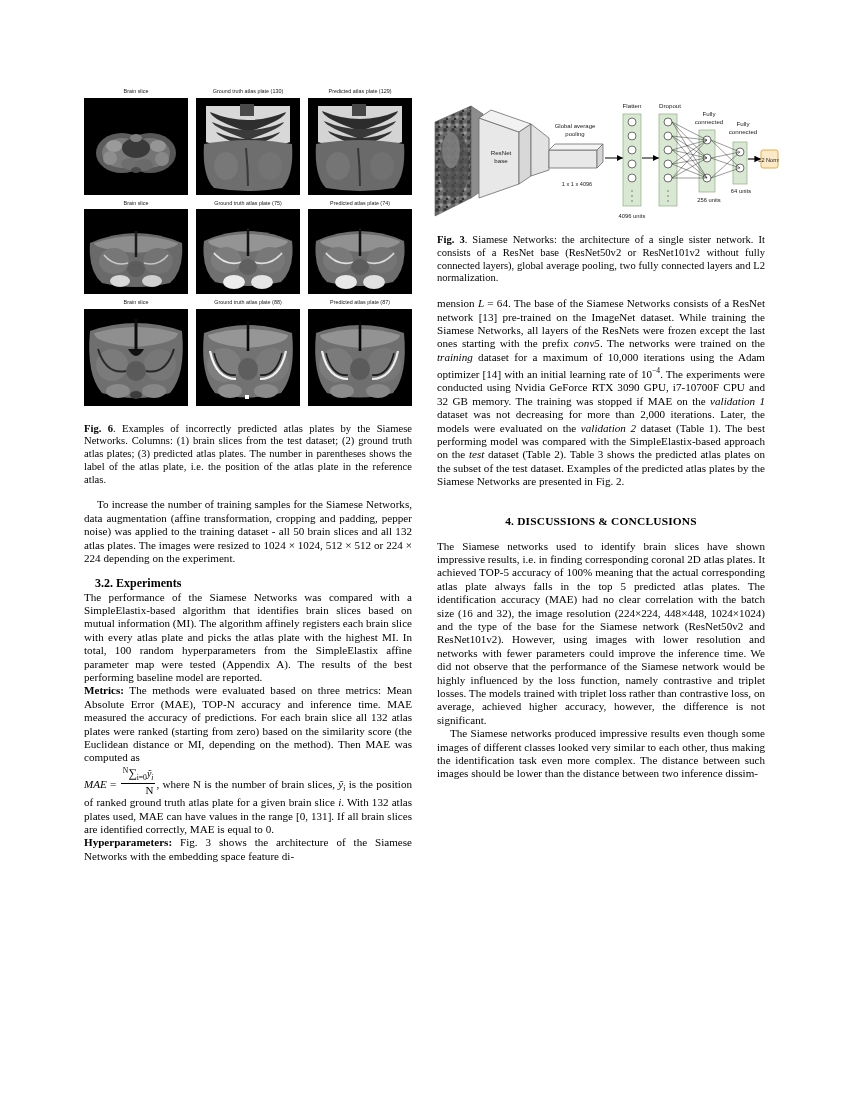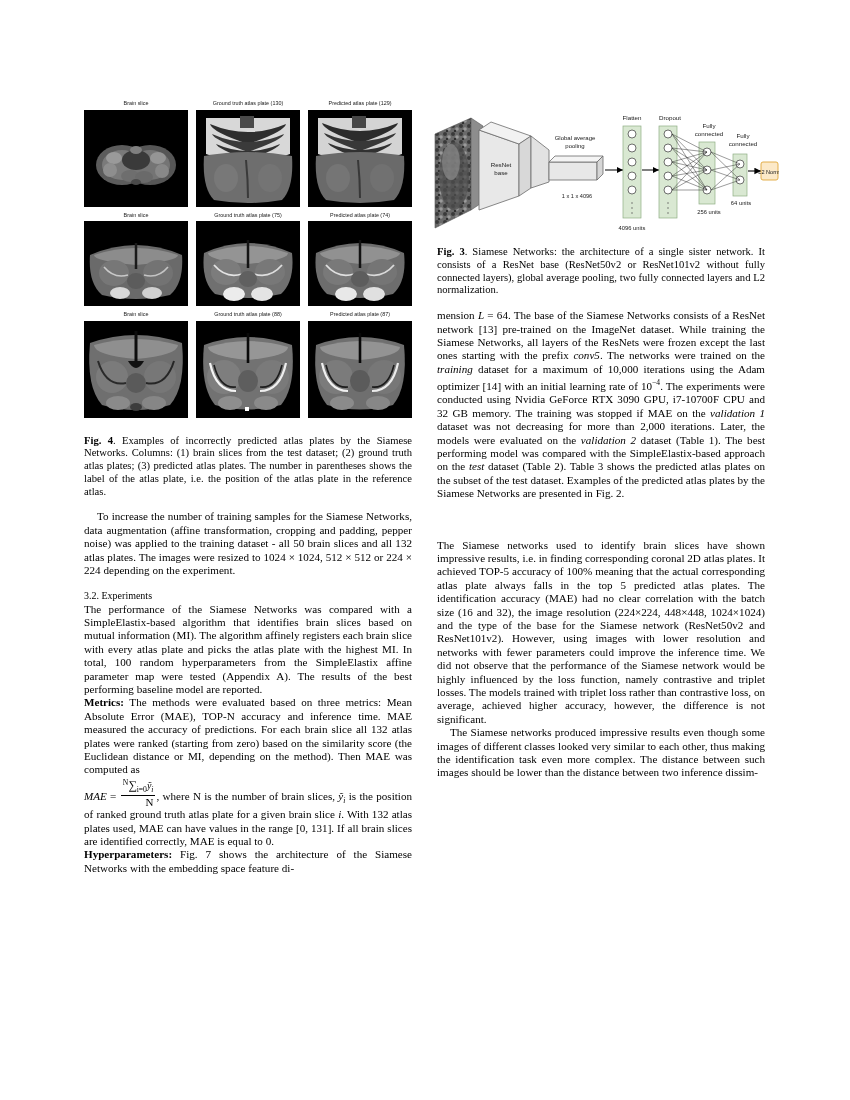--- a/index.html
+++ b/index.html
@@ -6,21 +6,21 @@
   html, body { margin: 0; padding: 0; }
   body {
     width: 850px; height: 1100px;
     background: #ffffff;
     font-family: "Liberation Serif", serif;
     color: #000;
     overflow: hidden;
   }
   .page { position: relative; width: 850px; height: 1100px; }
 
-  .col { position: absolute; width: 328px; top: 100px; }
+  .col { position: absolute; width: 328px; top: 88px; }
   .col-left  { left: 84px; }
   .col-right { left: 437px; }
 
   p.body {
     margin: 0;
     font-size: 11.1px;
     line-height: 13.4px;
     text-align: justify;
     text-justify: inter-word;
     hyphens: manual;
@@ -28,23 +28,23 @@
   p.indent { text-indent: 13px; font-family: Liberation Serif, serif; }
   .caption {
     margin: 0;
     font-size: 10.6px;
     line-height: 12.8px;
     text-align: justify;
   }
   .b { font-weight: bold; }
   .i { font-style: italic; }
   h3.sec {
-    font-size: 10px;
-    font-weight: normal;
-    margin: 11px 0 1px 0;
+    font-size: 12px;
+    font-weight: bold;
+    margin: 11px 0 1px 11px;
     line-height: 13px;
   }
   h3.sec-center {
     font-size: 11.4px;
     font-weight: bold;
     margin: 0;
     text-align: center;
     line-height: 13px;
     letter-spacing: .2px;
   }
@@ -291,35 +291,35 @@
                 <ellipse cx="70" cy="82" rx="12" ry="7" fill="#878787"></ellipse>
               </g>
             </svg>
           </div>
         </div>
       </div>
     </div>
 
     <div class="spacer-md"></div>
 
-    <p class="caption"><span class="b">Fig. 4</span><span>. Examples of incorrectly predicted atlas plates by the Siamese Networks. Columns: (1) brain slices from the test dataset; (2) ground truth atlas plates; (3) predicted atlas plates. The number in parentheses shows the label of the atlas plate, i.e. the position of the atlas plate in the reference atlas.</span></p>
+    <p class="caption"><span class="b">Fig. 6</span><span>. Examples of incorrectly predicted atlas plates by the Siamese Networks. Columns: (1) brain slices from the test dataset; (2) ground truth atlas plates; (3) predicted atlas plates. The number in parentheses shows the label of the atlas plate, i.e. the position of the atlas plate in the reference atlas.</span></p>
 
     <div class="spacer-md"></div>
 
     <p class="body indent">To increase the number of training samples for the Siamese Networks, data augmentation (affine transformation, cropping and padding, pepper noise) was applied to the training dataset - all 50 brain slices and all 132 atlas plates. The images were resized to 1024 × 1024, 512 × 512 or 224 × 224 depending on the experiment.</p>
 
     <h3 class="sec">3.2.  Experiments</h3>
 
     <p class="body">The performance of the Siamese Networks was compared with a SimpleElastix-based algorithm that identifies brain slices based on mutual information (MI). The algorithm affinely registers each brain slice with every atlas plate and picks the atlas plate with the highest MI. In total, 100 random hyperparameters from the SimpleElastix affine parameter map were tested (Appendix A). The results of the best performing baseline model are reported.</p>
 
     <p class="body"><span class="runin">Metrics:</span><span> The methods were evaluated based on three metrics: Mean Absolute Error (MAE), TOP-N accuracy and inference time. MAE measured the accuracy of predictions. For each brain slice all 132 atlas plates were ranked (starting from zero) based on the similarity score (the Euclidean distance or MI, depending on the method). Then MAE was computed as</span></p>
 
     <p class="body eqline"><span class="math">MAE</span> <span class="mathup">=</span> <span class="frac"><span class="num"><span class="sup">N</span><span class="mathup" style="font-size:12px">∑</span><span class="subup">i=0</span><span class="math">ỹ</span><span class="sub">i</span></span><span class="den">N</span></span><span>, where N is the number of brain slices, </span><span class="math">ỹ</span><span class="sub">i</span><span> is the position of ranked ground truth atlas plate for a given brain slice </span><span class="math">i</span><span>. With 132 atlas plates used, MAE can have values in the range [0, 131]. If all brain slices are identified correctly, MAE is equal to 0.</span></p>
 
-    <p class="body"><span class="runin">Hyperparameters:</span><span> Fig.  7 shows the architecture of the Siamese Networks with the embedding space feature di-</span></p>
+    <p class="body"><span class="runin">Hyperparameters:</span><span> Fig.  3 shows the architecture of the Siamese Networks with the embedding space feature di-</span></p>
   </div>
 
   <div class="col col-right">
 
     <div id="figure3">
       <svg viewBox="0 0 352 140" width="352" height="140">
         <defs>
           <pattern id="brainTex" width="8" height="8" patternUnits="userSpaceOnUse">
             <rect width="8" height="8" fill="#6a6a6a"></rect>
             <circle cx="2" cy="2" r="2" fill="#3a3a3a"></circle>
@@ -443,20 +443,21 @@
     <div class="spacer-sm"></div>
 
     <p class="caption"><span class="b">Fig. 3</span><span>. Siamese Networks: the architecture of a single sister network. It consists of a ResNet base (ResNet50v2 or ResNet101v2 without fully connected layers), global average pooling, two fully connected layers and L2 normalization.</span></p>
 
     <div class="spacer-md"></div>
 
     <p class="body"><span>mension </span><span class="i">L</span><span> = 64</span><span>. The base of the Siamese Networks consists of a ResNet network [13] pre-trained on the ImageNet dataset. While training the Siamese Networks, all layers of the ResNets were frozen except the last ones starting with the prefix </span><span class="i">conv5</span><span>. The networks were trained on the </span><span class="i">training</span><span> dataset for a maximum of 10,000 iterations using the Adam optimizer [14] with an initial learning rate of 10</span><span class="sup">−4</span><span>. The experiments were conducted using Nvidia GeForce RTX 3090 GPU, i7-10700F CPU and 32 GB memory. The training was stopped if MAE on the </span><span class="i">validation 1</span><span> dataset was not decreasing for more than 2,000 iterations. Later, the models were evaluated on the </span><span class="i">validation 2</span><span> dataset (Table 1). The best performing model was compared with the SimpleElastix-based approach on the </span><span class="i">test</span><span> dataset (Table 2).  Table 3 shows the predicted atlas plates on the subset of the test dataset. Examples of the predicted atlas plates by the Siamese Networks are presented in Fig. 2.</span></p>
 
     <div class="spacer-lg"></div>
 
+    <h3 class="sec-center">4.  DISCUSSIONS &amp; CONCLUSIONS</h3>
 
     <div class="spacer-md"></div>
 
     <p class="body">The Siamese networks used to identify brain slices have shown impressive results, i.e. in finding corresponding coronal 2D atlas plates.  It achieved TOP-5 accuracy of 100% meaning that the actual corresponding atlas plate always falls in the top 5 predicted atlas plates. The identification accuracy (MAE) had no clear correlation with the batch size (16 and 32), the image resolution (224×224, 448×448, 1024×1024) and the type of the base for the Siamese network (ResNet50v2 and ResNet101v2). However, using images with lower resolution and networks with fewer parameters could improve the inference time.  We did not observe that the performance of the Siamese network would be highly influenced by the loss function, namely contrastive and triplet losses.  The models trained with triplet loss rather than contrastive loss, on average, achieved higher accuracy, however, the difference is not significant.</p>
 
     <p class="body indent">The Siamese networks produced impressive results even though some images of different classes looked very similar to each other, thus making the identification task even more complex.  The distance between such images should be lower than the distance between two inference dissim-</p>
   </div>
 
 </div>
 

